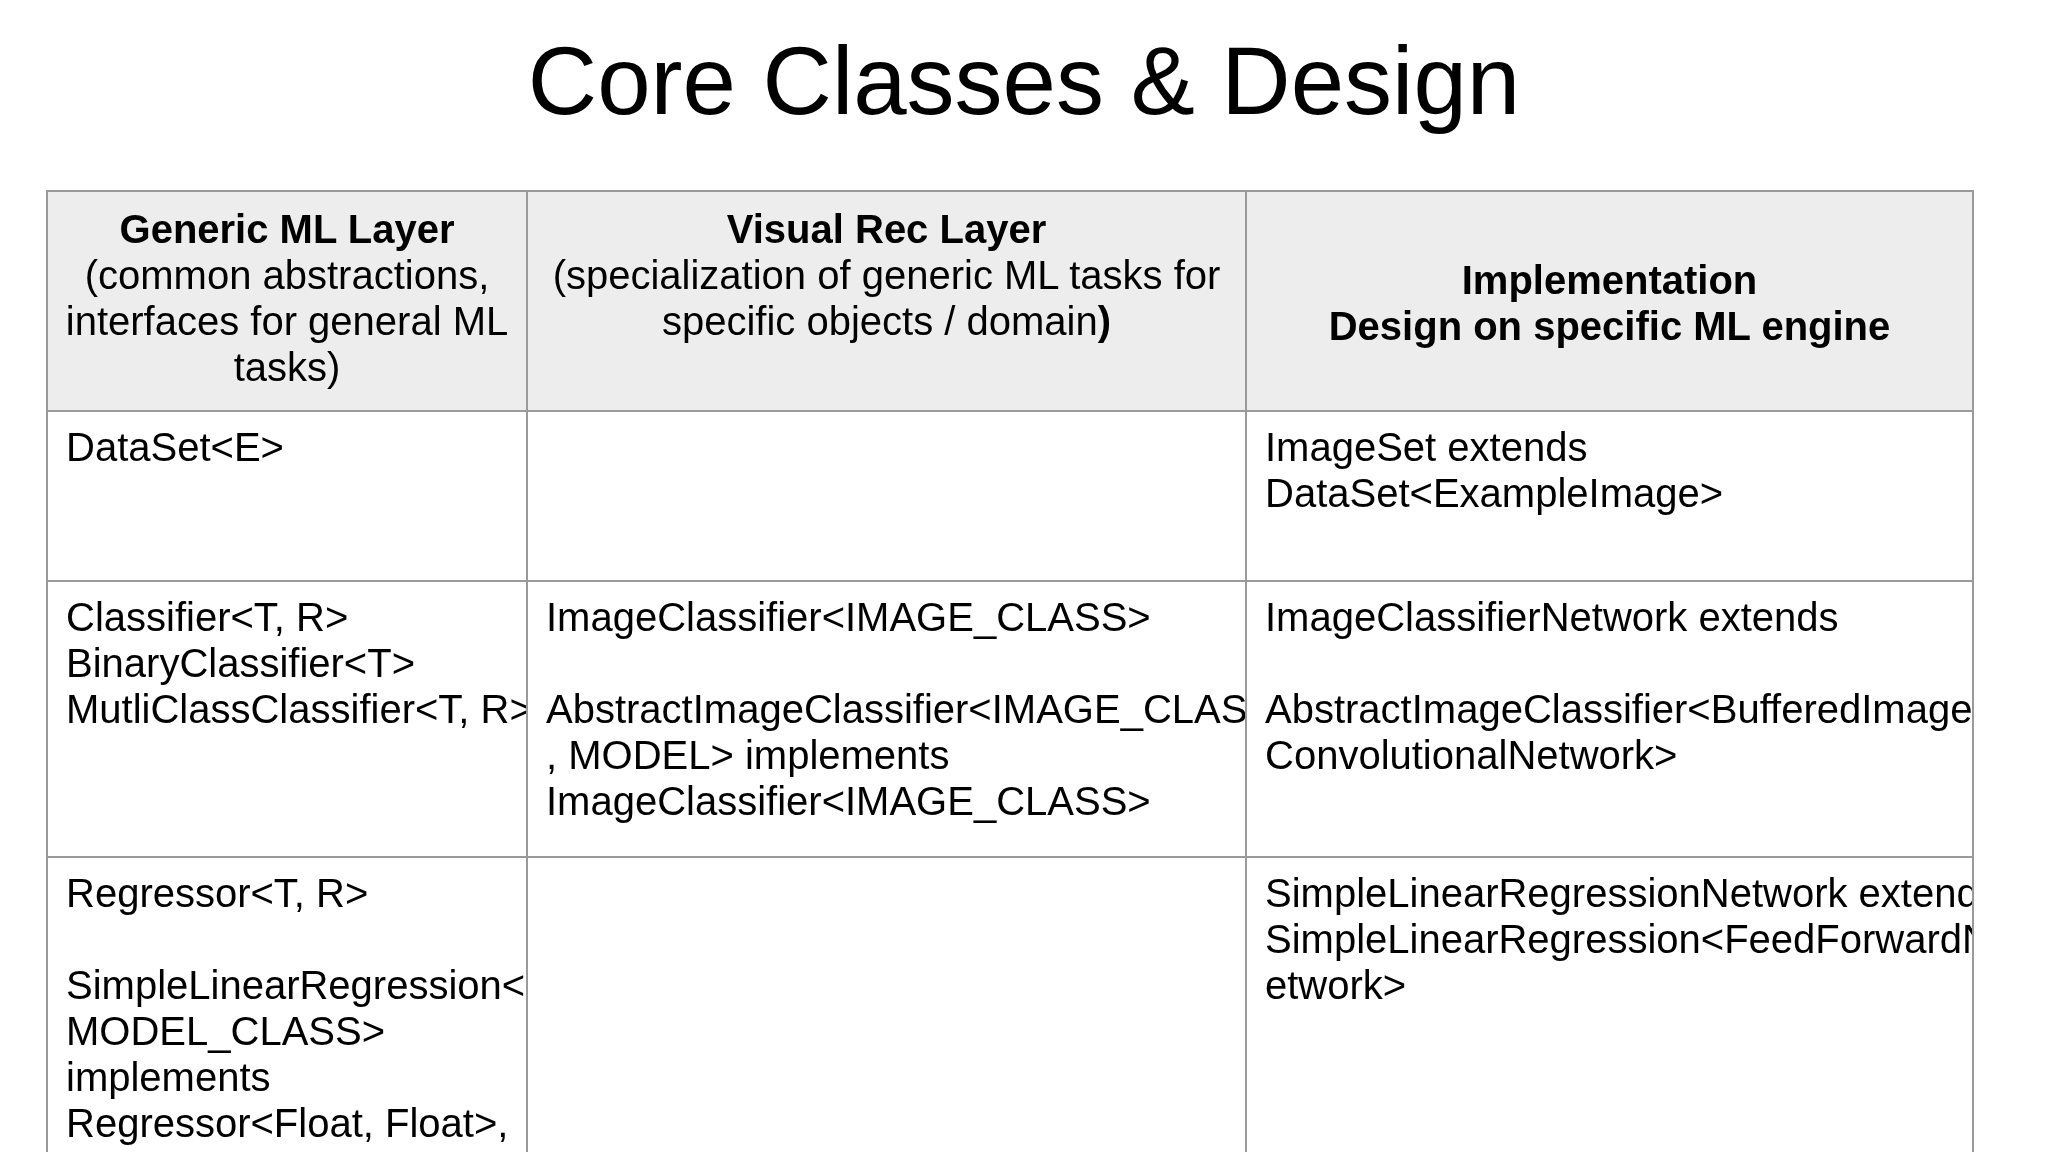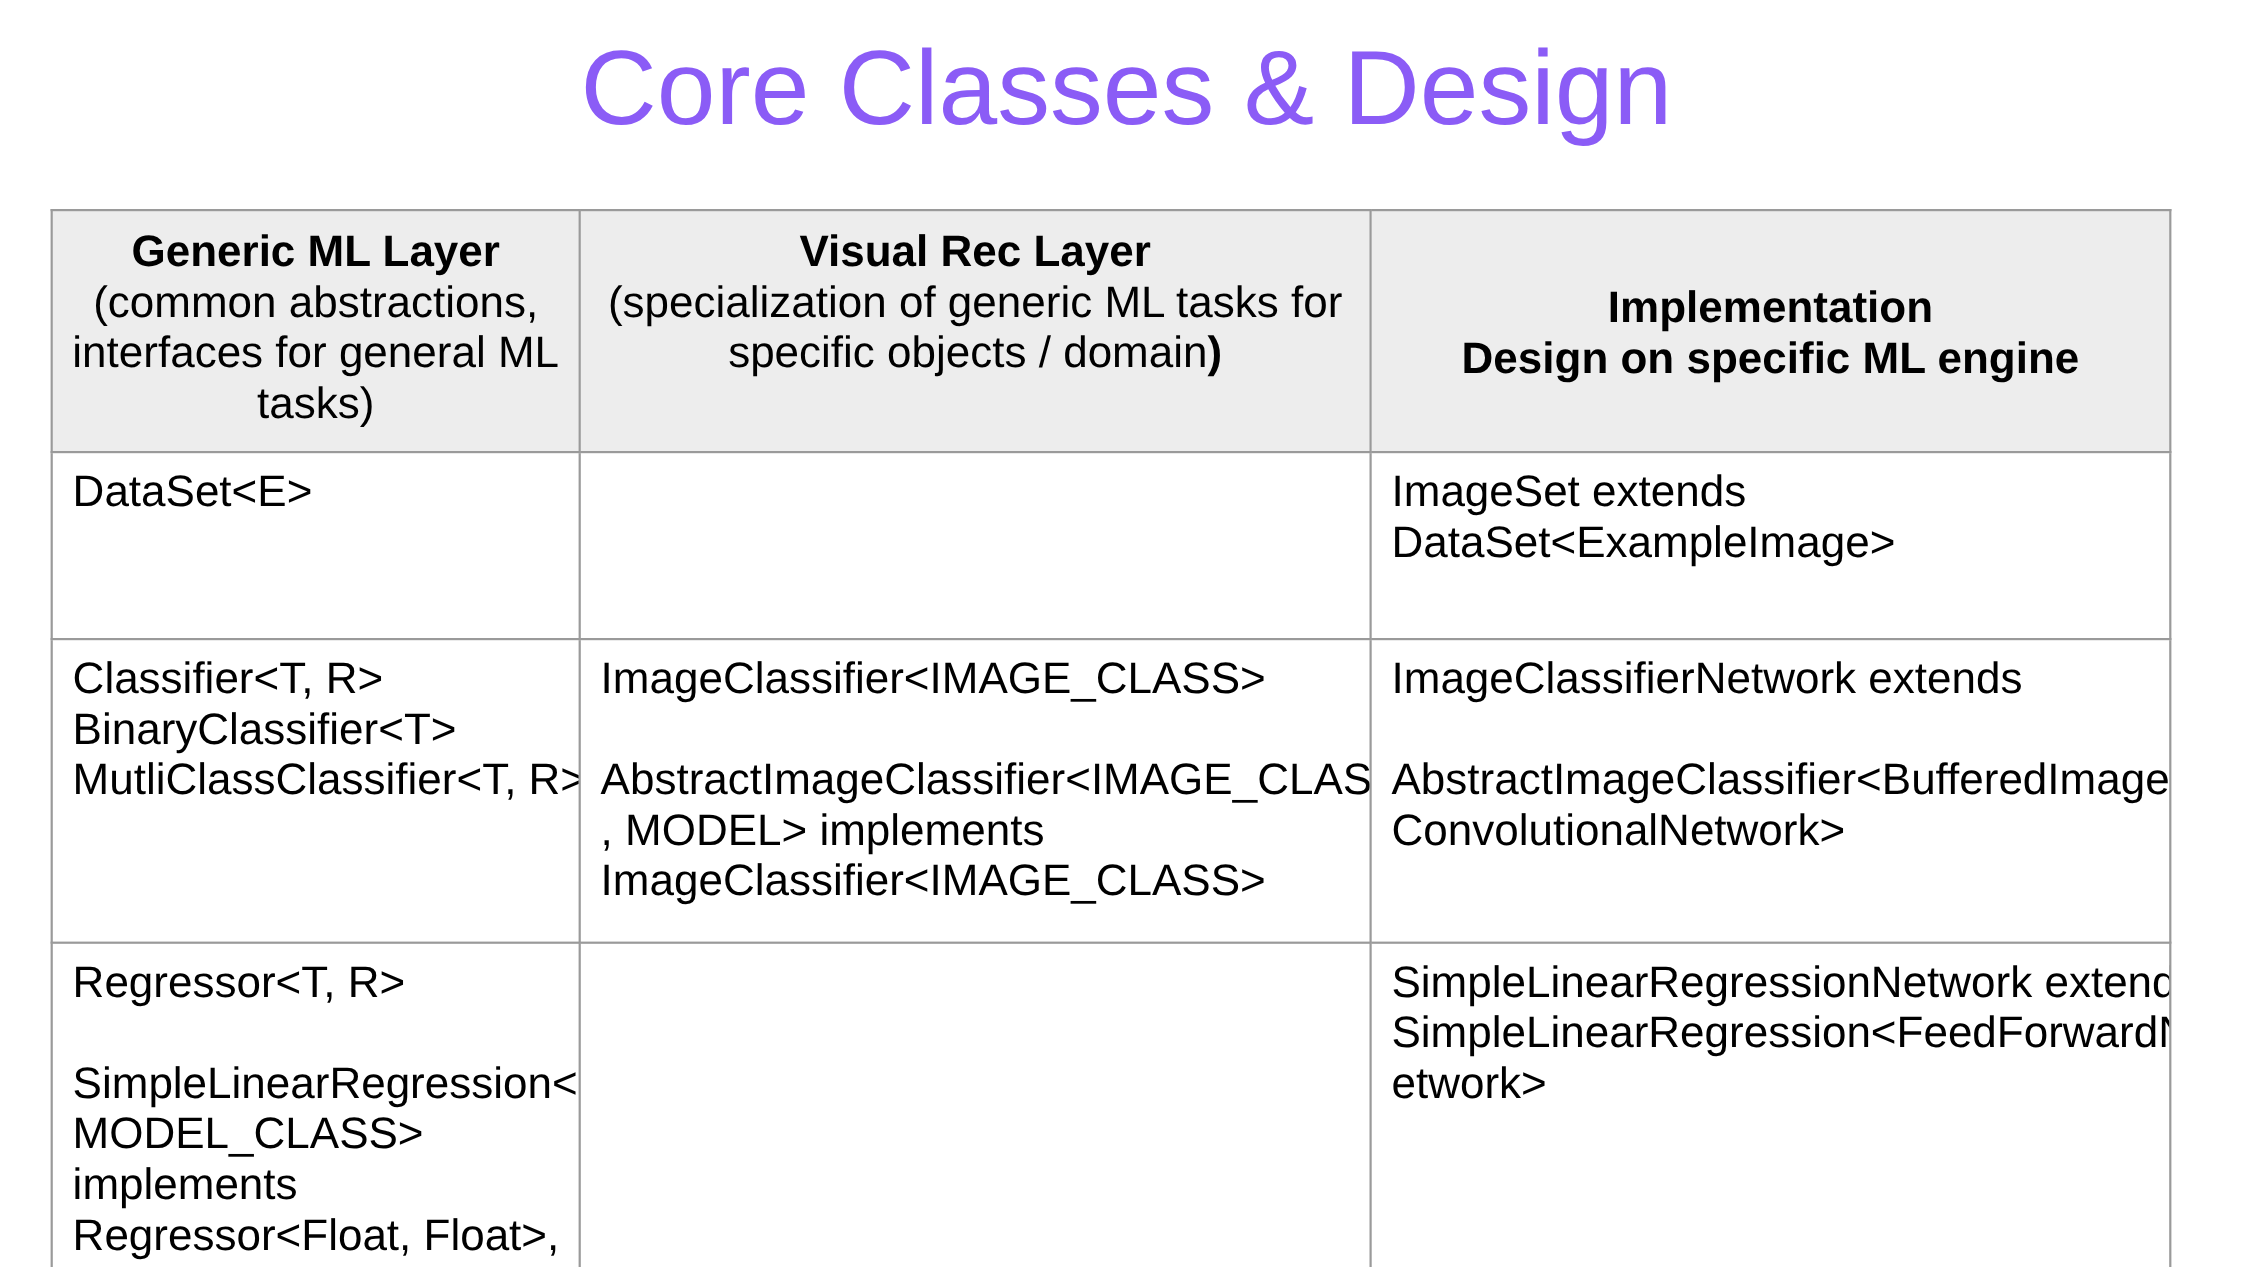--- a/index.html
+++ b/index.html
@@ -16,21 +16,21 @@
     color: #000000;
     overflow: hidden;
   }
   .title {
     margin: 0;
     padding-top: 26px;
     text-align: center;
     font-size: 96px;
     font-weight: 400;
     line-height: 1.15;
-    color: #8b5cf6;
+    color: #000000;
   }
   .core-table {
     position: absolute;
     left: 46px;
     top: 190px;
     width: 1926px;
     border-collapse: collapse;
     table-layout: fixed;
   }
   .core-table col.c1 { width: 480px; }

